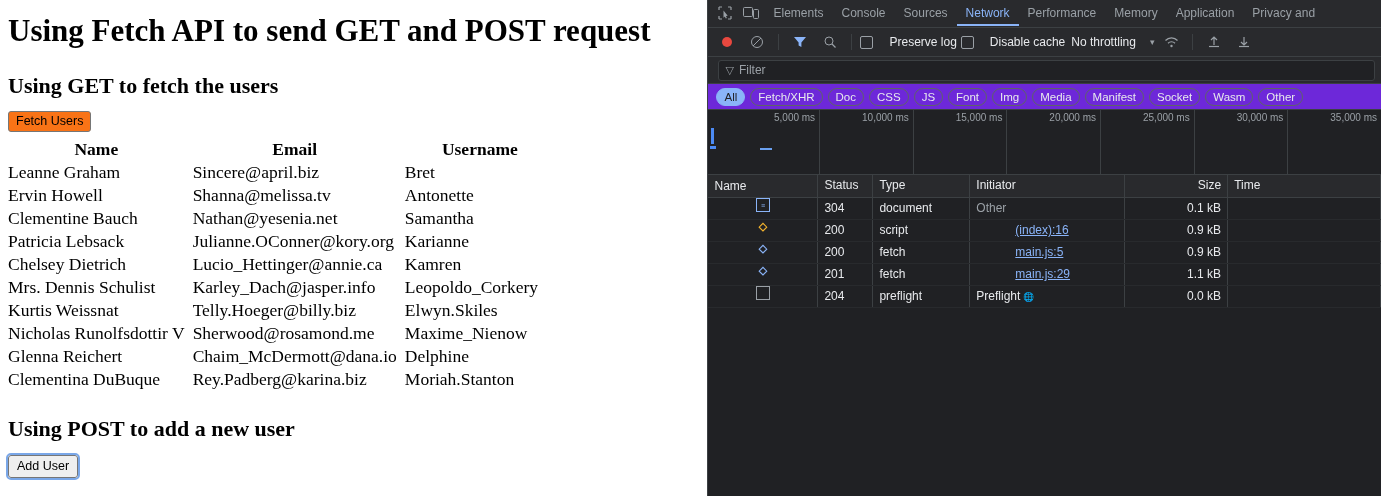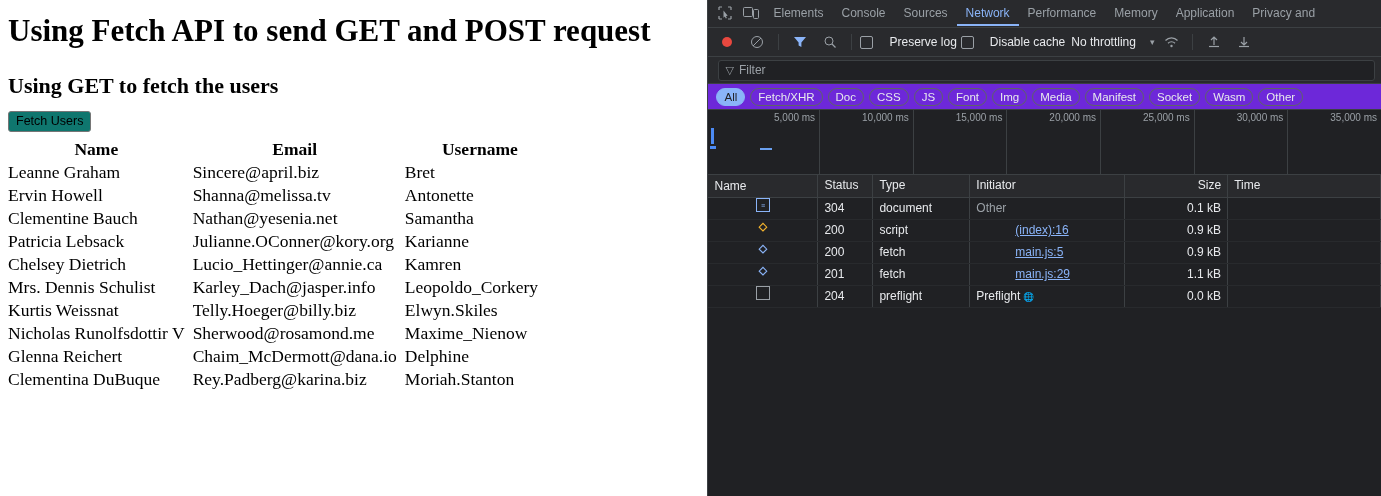--- a/index.html
+++ b/index.html
@@ -39,21 +39,21 @@
   .page h2 {
     font-size: 22px;
     font-weight: bold;
     margin: 26px 0 0 8px;
     line-height: 1.1;
   }
   .btn-native {
     font-family: "Liberation Sans", sans-serif;
     font-size: 12.5px;
     color: #000;
-    background: #0f766e;
+    background: #f97316;
     border: 1px solid #767676;
     border-radius: 3px;
     padding: 2px 7px 3px 7px;
     margin: 13px 0 0 8px;
     display: inline-block;
     cursor: default;
   }
   table.users {
     border-collapse: collapse;
     margin: 6px 0 0 8px;
@@ -434,20 +434,24 @@
           <td class="c2">Delphine</td>
         </tr>
         <tr>
           <td class="c0">Clementina DuBuque</td>
           <td class="c1">Rey.Padberg@karina.biz</td>
           <td class="c2">Moriah.Stanton</td>
         </tr>
       </tbody>
     </table>
 
+    <div class="post-section">
+      <h2>Using POST to add a new user</h2>
+      <div class="add-user-btn">Add User</div>
+    </div>
   </div>
 
   <div class="devtools">
 
     <div class="dt-tabstrip">
       <div class="dt-icon-btn">
         <svg width="14" height="14" viewBox="0 0 14 14">
           <path d="M1 1h3M1 1v3M13 1h-3M13 1v3M1 13h3M1 13v-3M13 13h-3M13 13v-3" stroke="#9aa0a6" stroke-width="1.2" fill="none"></path>
           <path d="M5.5 4.5l4.2 5.2-1.8.3 1 2.1-1.1.5-1-2.1-1.3 1.3z" fill="#9aa0a6"></path>
         </svg>

